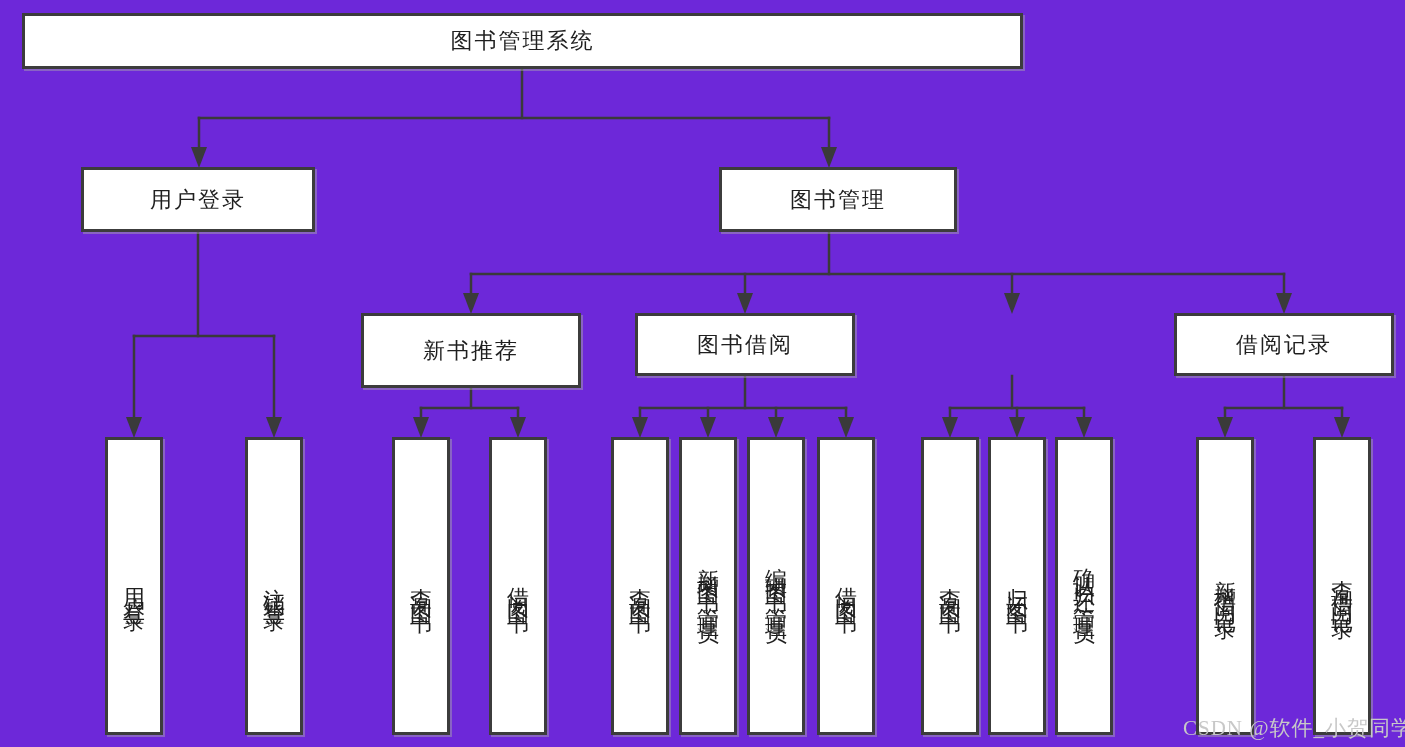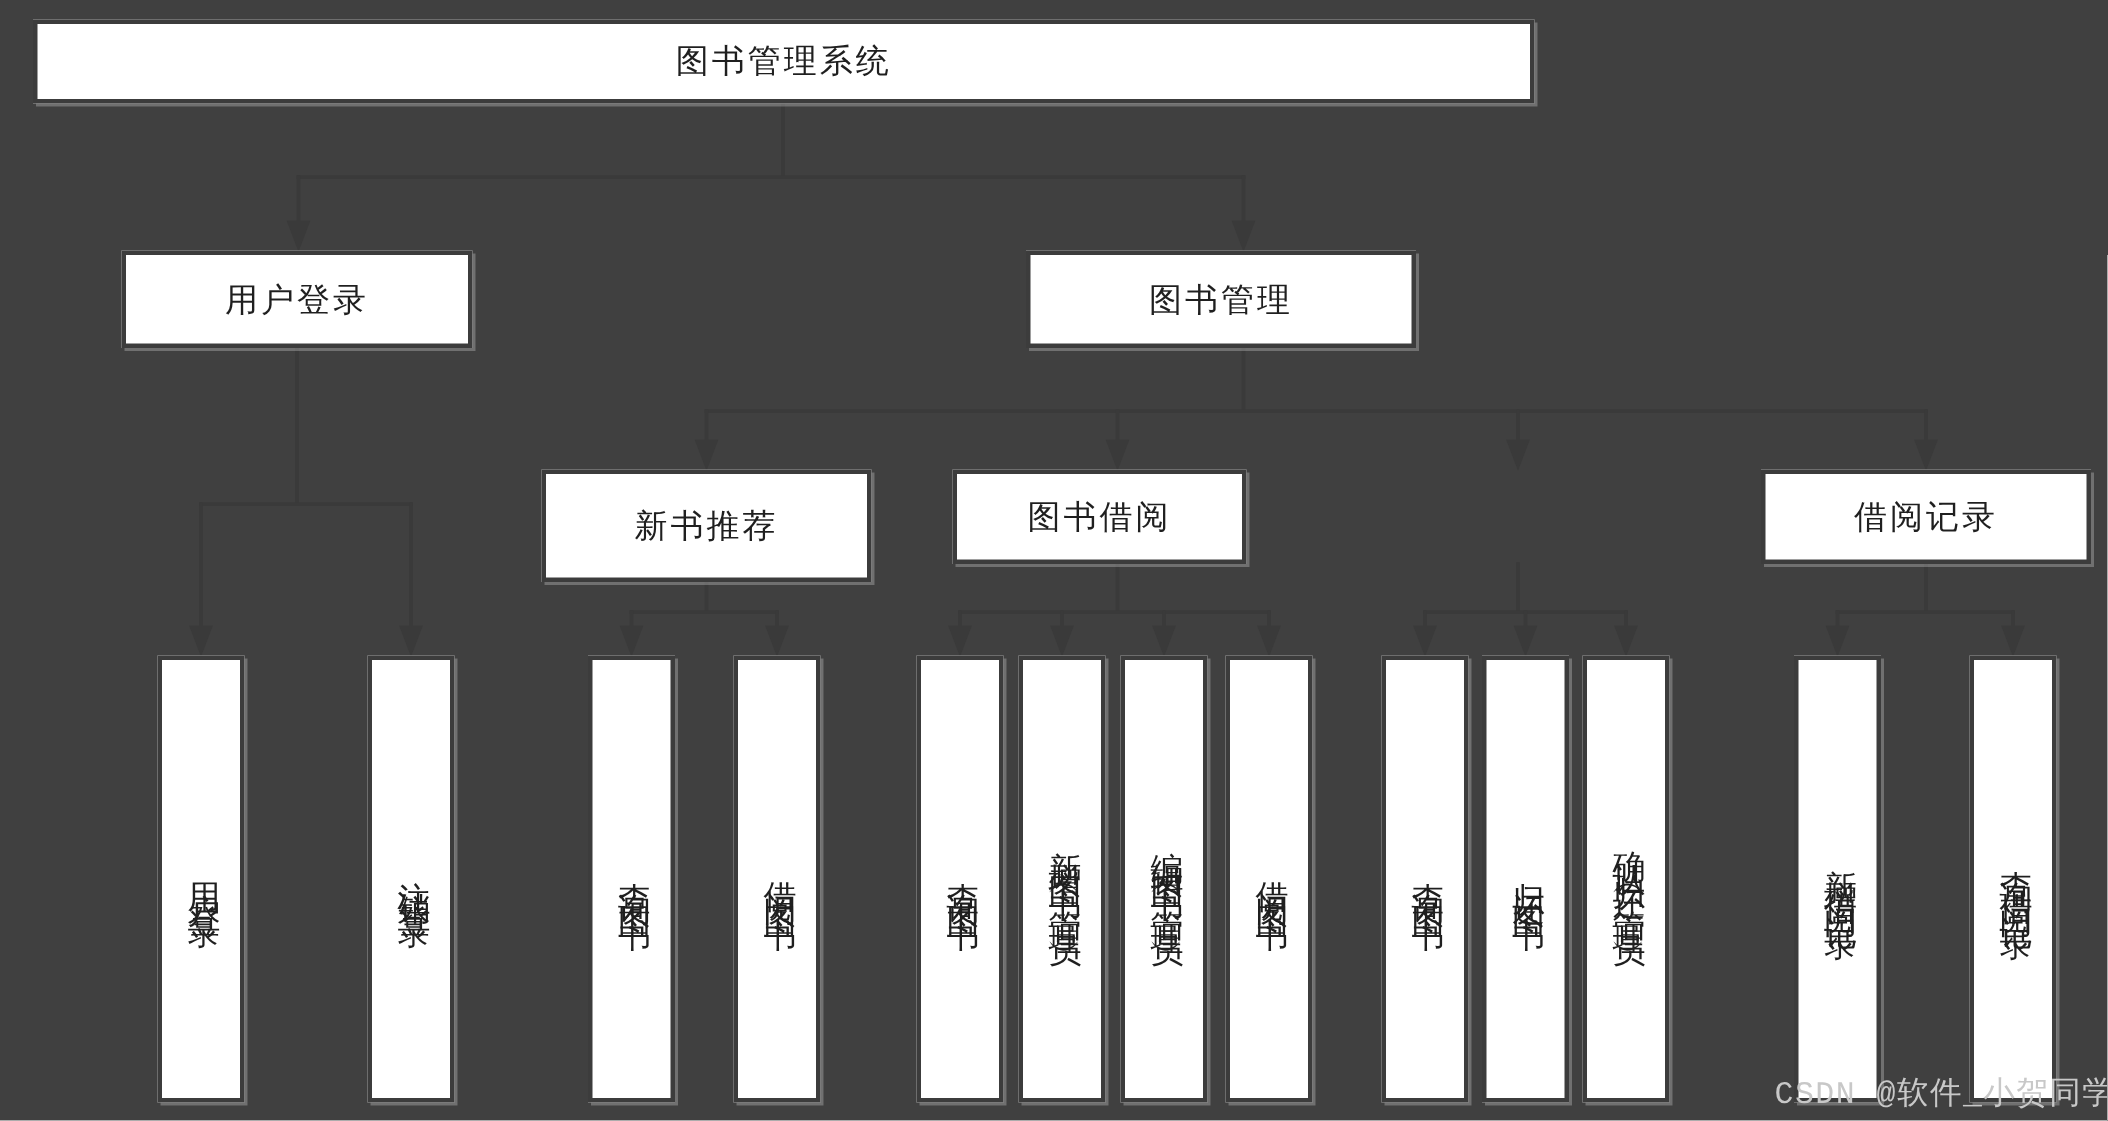--- a/index.html
+++ b/index.html
@@ -1,21 +1,21 @@
 <!DOCTYPE html>
 <html><head>
 <meta charset="utf-8">
 <style>
   html, body { margin: 0; padding: 0; background: #ffffff; }
   #canvas {
     position: relative;
     width: 1405px;
     height: 747px;
-    background: #404040;
-    font-family: Liberation Mono, monospace;
+    background: #6d28d9;
+    font-family: Liberation Serif, serif;
     overflow: hidden;
   }
   #connectors {
     position: absolute;
     left: 0; top: 0;
     z-index: 1;
   }
   .node {
     position: absolute;
     box-sizing: border-box;
@@ -107,24 +107,24 @@
       <line x1="1225" y1="408" x2="1342" y2="408" stroke="#3a3a3a" stroke-width="2.5" stroke-linecap="square"></line>
       <line x1="1225" y1="408" x2="1225" y2="419" stroke="#3a3a3a" stroke-width="2.5" stroke-linecap="square"></line>
       <polygon points="1217,417 1233,417 1225,438" fill="#3a3a3a"></polygon>
       <line x1="1342" y1="408" x2="1342" y2="419" stroke="#3a3a3a" stroke-width="2.5" stroke-linecap="square"></line>
       <polygon points="1334,417 1350,417 1342,438" fill="#3a3a3a"></polygon>
     </svg>
 
   <div class="node h" style="left:22px;top:13px;width:1001px;height:56px">图书管理系统</div>
 
   <div class="node h" style="left:81px;top:167px;width:234px;height:65px">用户登录</div>
-  <div class="node h" style="left:684px;top:167px;width:260px;height:65px">图书管理</div>
+  <div class="node h" style="left:719px;top:167px;width:238px;height:65px">图书管理</div>
 
   <div class="node h" style="left:361px;top:313px;width:220px;height:75px">新书推荐</div>
-  <div class="node h" style="left:635px;top:313px;width:196px;height:63px">图书借阅</div>
+  <div class="node h" style="left:635px;top:313px;width:220px;height:63px">图书借阅</div>
   <div class="node h" style="left:1174px;top:313px;width:220px;height:63px">借阅记录</div>
 
   <div class="node v" style="left:105px;top:437px;width:58px;height:298px">用户登录</div>
   <div class="node v" style="left:245px;top:437px;width:58px;height:298px">注销登录</div>
 
   <div class="node v" style="left:392px;top:437px;width:58px;height:298px">查询图书</div>
   <div class="node v" style="left:489px;top:437px;width:58px;height:298px">借阅图书</div>
 
   <div class="node v" style="left:611px;top:437px;width:58px;height:298px">查询图书</div>
   <div class="node v" style="left:679px;top:437px;width:58px;height:298px">新增图书（管理员）</div>

